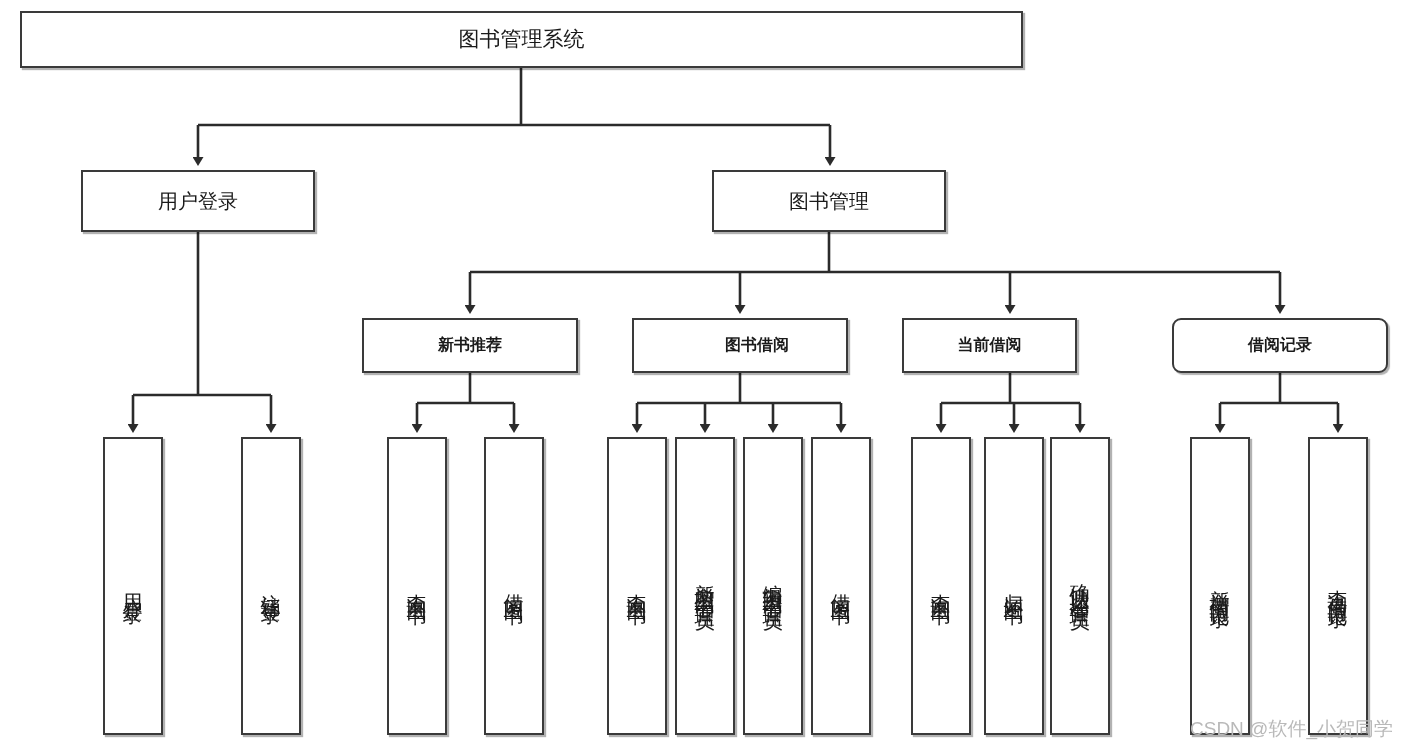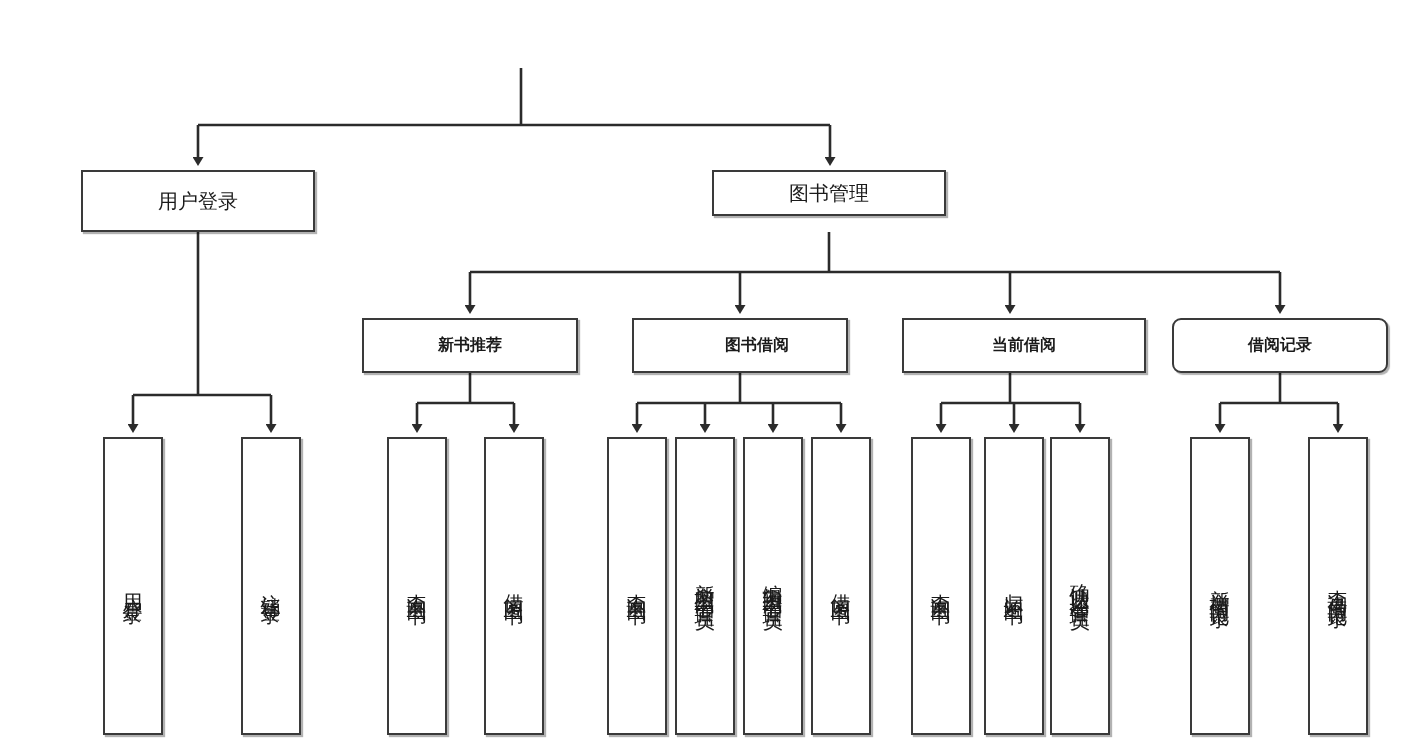--- a/index.html
+++ b/index.html
@@ -114,35 +114,38 @@
       <path d="M1014,403 L1014,425" marker-end="url(#arrow)"></path>
       <path d="M1080,403 L1080,425" marker-end="url(#arrow)"></path>
 
       <path d="M1280,373 L1280,403"></path>
       <path d="M1220,403 L1338,403"></path>
       <path d="M1220,403 L1220,425" marker-end="url(#arrow)"></path>
       <path d="M1338,403 L1338,425" marker-end="url(#arrow)"></path>
     </g>
   </svg>
 
+  <div class="node node-root" style="left: 20px; top: 11px; width: 1003px; height: 57px;">
+    <span class="lbl">图书管理系统</span>
+  </div>
 
   <div class="node node-l2" style="left: 81px; top: 170px; width: 234px; height: 62px;">
     <span class="lbl">用户登录</span>
   </div>
-  <div class="node node-l2" style="left: 712px; top: 170px; width: 234px; height: 46px;">
+  <div class="node node-l2" style="left: 712px; top: 170px; width: 234px; height: 62px;">
     <span class="lbl">图书管理</span>
   </div>
 
   <div class="node node-l3" style="left: 362px; top: 318px; width: 216px; height: 55px;">
     <span class="lbl">新书推荐</span>
   </div>
   <div class="node node-l3" style="left: 632px; top: 318px; width: 216px; height: 55px; padding-left: 34px;">
     <span class="lbl">图书借阅</span>
   </div>
-  <div class="node node-l3" style="left: 902px; top: 318px; width: 244px; height: 55px;">
+  <div class="node node-l3" style="left: 902px; top: 318px; width: 175px; height: 55px;">
     <span class="lbl">当前借阅</span>
   </div>
   <div class="node node-l3" style="left: 1172px; top: 318px; width: 216px; height: 55px; border-radius: 9px;">
     <span class="lbl">借阅记录</span>
   </div>
 
   <div class="node node-leaf" style="left: 103px; top: 437px; width: 60px; height: 298px;">
     <span class="lbl">用户登录</span>
   </div>
   <div class="node node-leaf" style="left: 241px; top: 437px; width: 60px; height: 298px;">
@@ -175,14 +178,15 @@
   <div class="node node-leaf" style="left: 1050px; top: 437px; width: 60px; height: 298px;">
     <span class="lbl">确认归还（管理员）</span>
   </div>
   <div class="node node-leaf" style="left: 1190px; top: 437px; width: 60px; height: 298px;">
     <span class="lbl">新增借阅记录</span>
   </div>
   <div class="node node-leaf" style="left: 1308px; top: 437px; width: 60px; height: 298px;">
     <span class="lbl">查询借阅记录</span>
   </div>
 
+  <div id="watermark">CSDN @软件_小贺同学</div>
 
 </div>
 
 </body></html>

